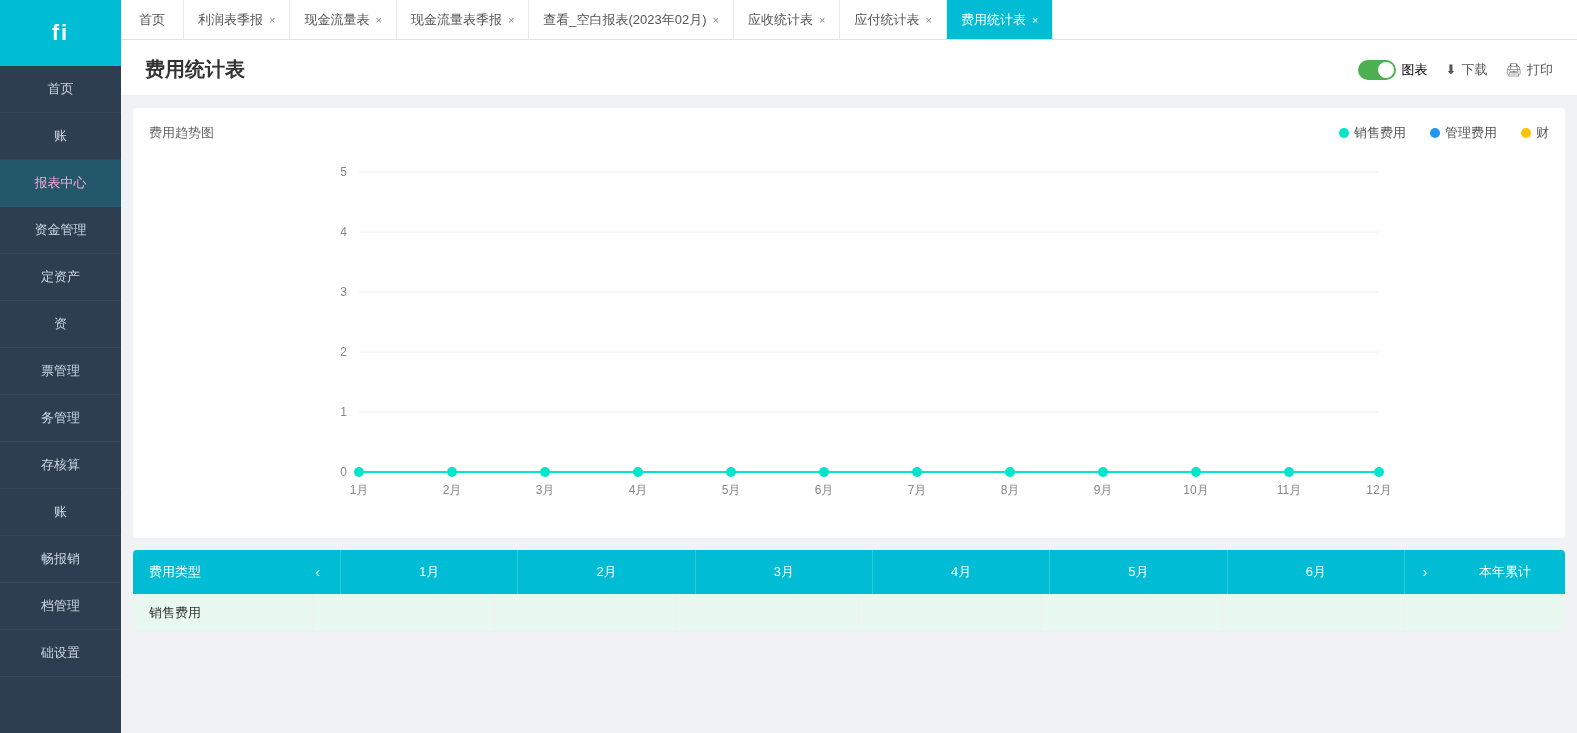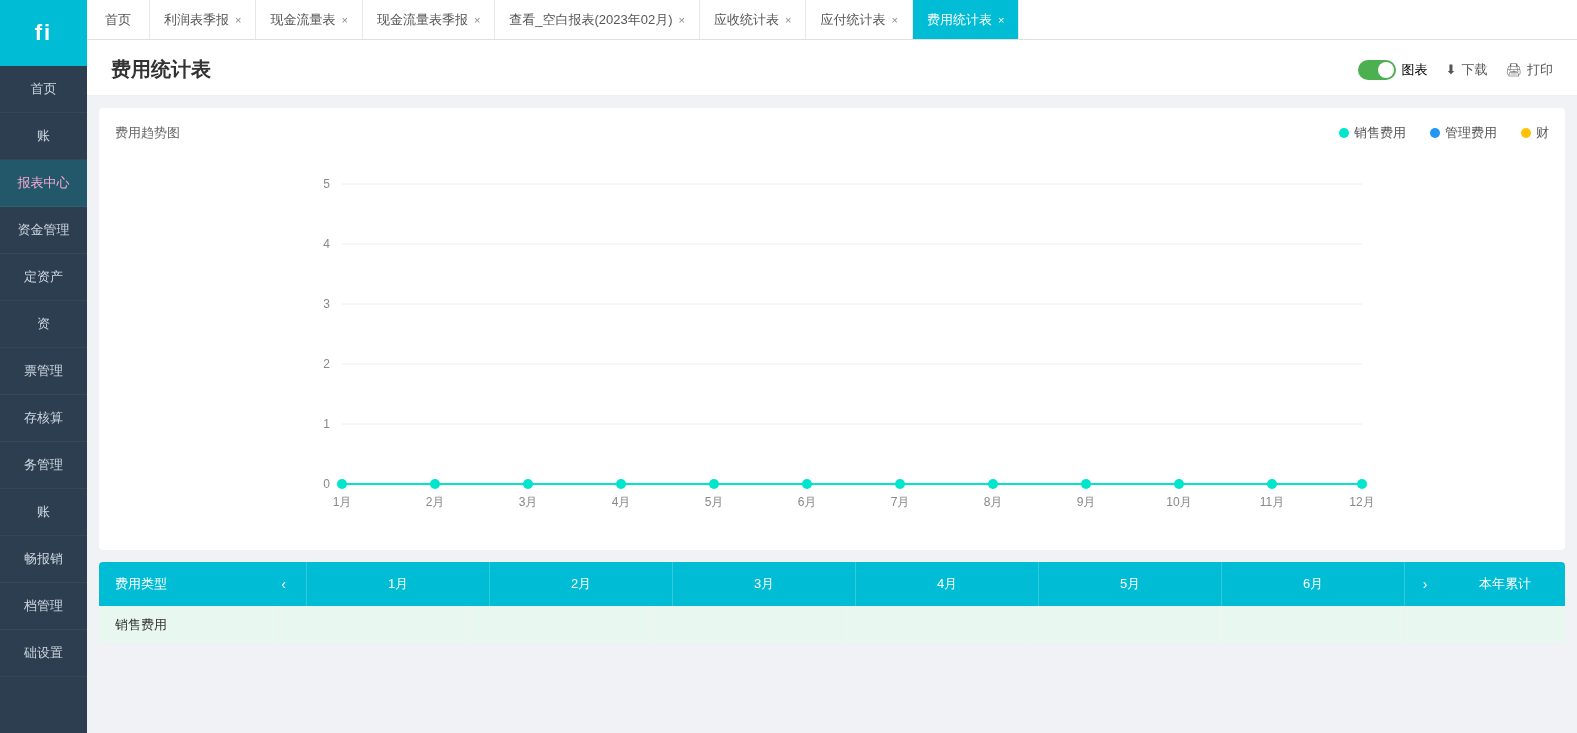--- a/index.html
+++ b/index.html
@@ -1,20 +1,20 @@
 <!DOCTYPE html>
 <html><head>
   <meta charset="utf-8">
   <style>
     * { margin: 0; padding: 0; box-sizing: border-box; }
     body { font-family: 'Microsoft YaHei', Arial, sans-serif; font-size: 13px; background: #f0f2f5; display: flex; height: 733px; overflow: hidden; }
 
     
     .sidebar {
-      width: 87px;
+      width: 121px;
       background: #2c3e50;
       display: flex;
       flex-direction: column;
       height: 100%;
       flex-shrink: 0;
     }
     .sidebar-logo {
       background: #00bcd4;
       height: 66px;
       display: flex;
@@ -133,21 +133,20 @@
     .chart-section {
       background: #fff;
       margin: 12px 12px 0 12px;
       padding: 16px;
       border-radius: 4px;
     }
     .chart-header {
       display: flex;
       justify-content: space-between;
       align-items: center;
-      margin-bottom: 12px;
     }
     .chart-title {
       font-size: 13px;
       color: #666;
     }
     .chart-legend {
       display: flex;
       gap: 24px;
       align-items: center;
     }
@@ -250,22 +249,22 @@
 
 <div class="sidebar">
   <div class="sidebar-logo">fi</div>
   <div class="sidebar-item">首页</div>
   <div class="sidebar-item">账</div>
   <div class="sidebar-item active">报表中心</div>
   <div class="sidebar-item">资金管理</div>
   <div class="sidebar-item">定资产</div>
   <div class="sidebar-item">资</div>
   <div class="sidebar-item">票管理</div>
+  <div class="sidebar-item">务管理</div>
   <div class="sidebar-item">存核算</div>
-  <div class="sidebar-item">务管理</div>
   <div class="sidebar-item">账</div>
   <div class="sidebar-item">畅报销</div>
   <div class="sidebar-item">档管理</div>
   <div class="sidebar-item">础设置</div>
 </div>
 
 <div class="main">
 
   <div class="tab-bar">
     <div class="tab tab-home">

